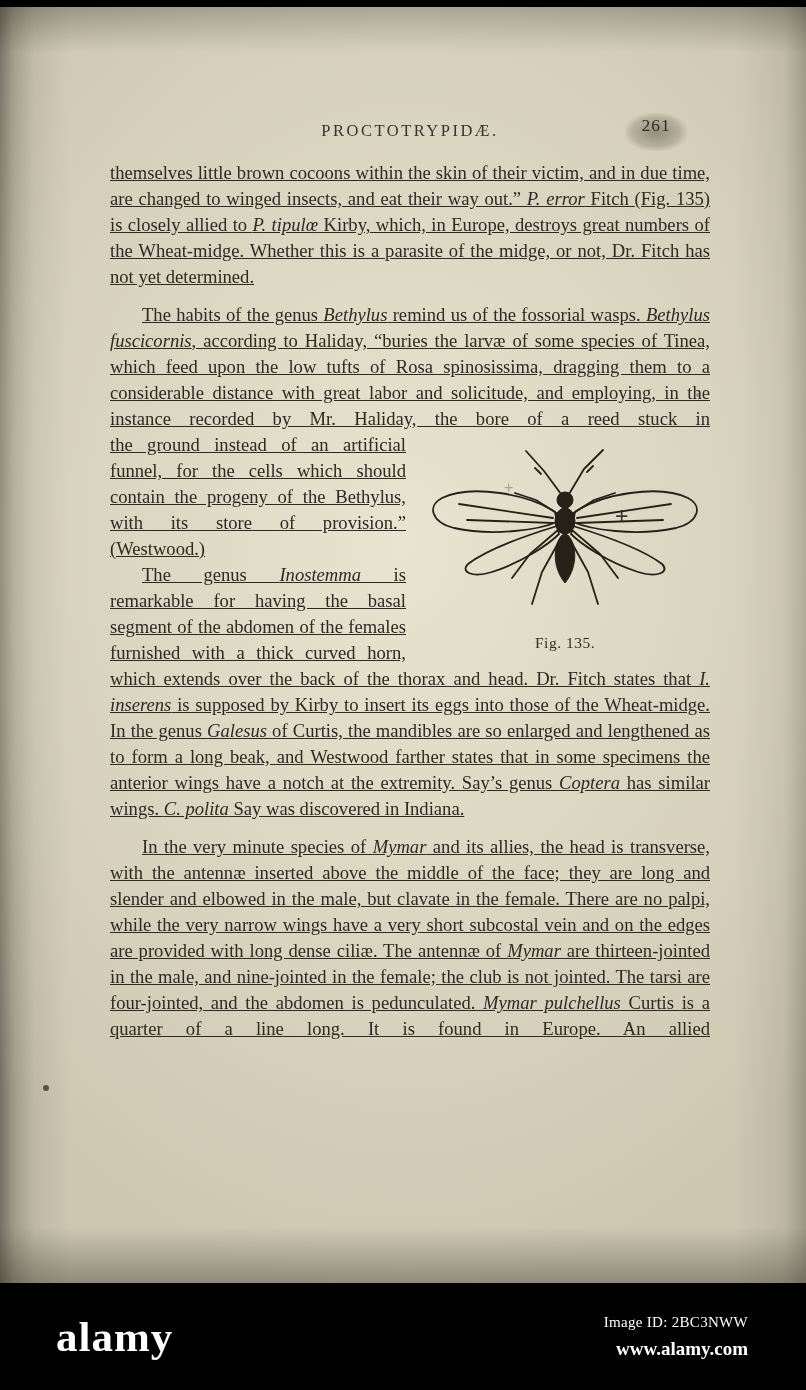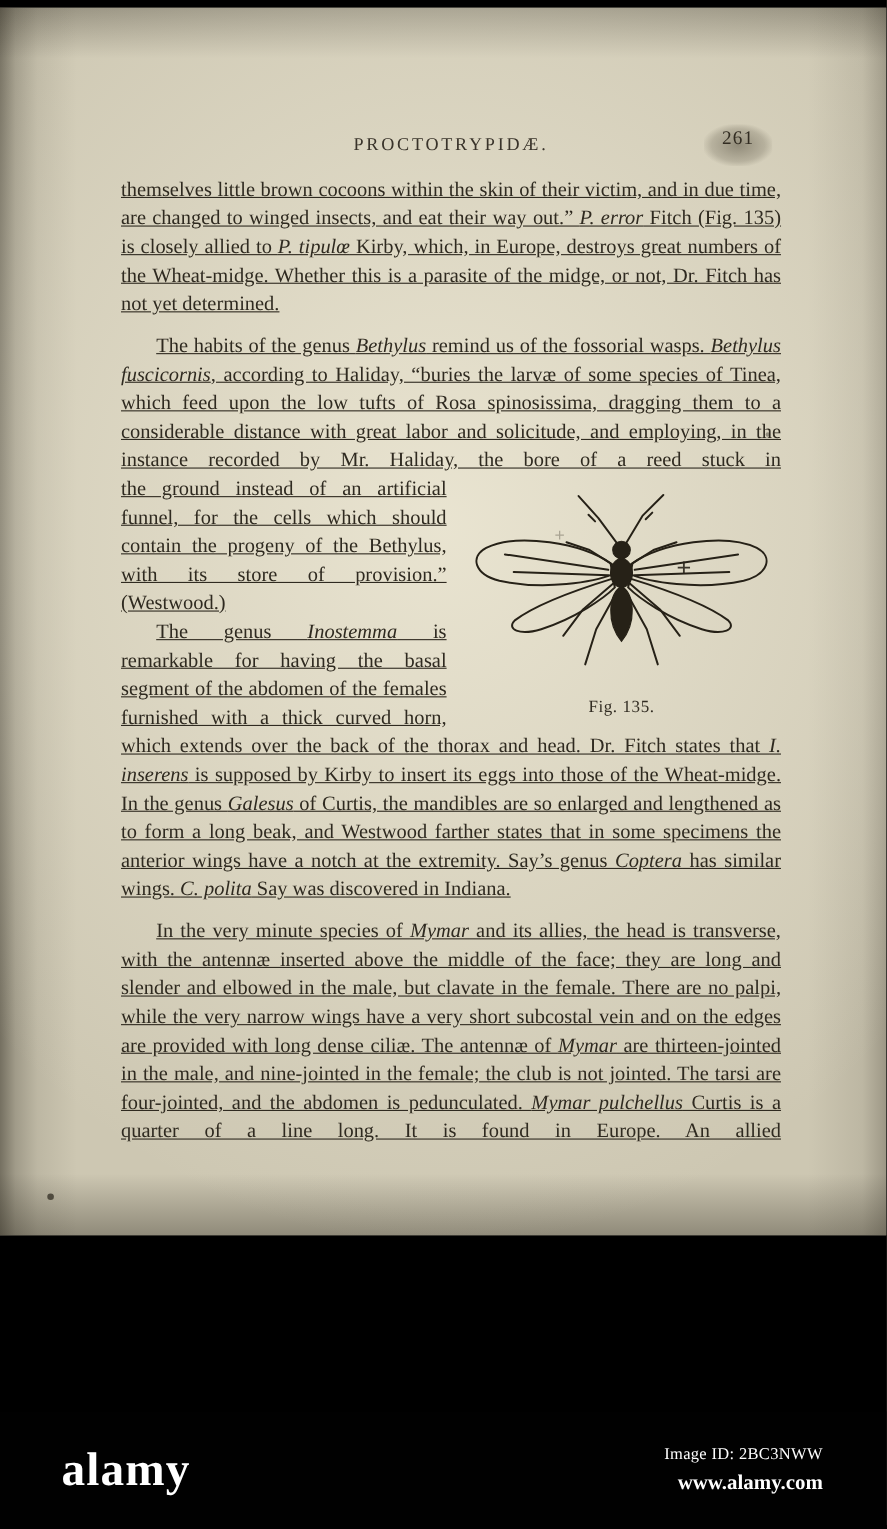--- a/index.html
+++ b/index.html
@@ -8,41 +8,41 @@
     width: 806px;
     height: 1390px;
     background: #000;
     overflow: hidden;
     font-family: "Liberation Serif", "DejaVu Serif", serif;
   }
   
   .photo {
     position: absolute;
     top: 7px; left: 0;
-    width: 806px; height: 1116px;
+    width: 806px; height: 1276px;
     background:
       radial-gradient(ellipse 115% 95% at 50% 42%, rgba(238,233,214,0.85) 0%, rgba(238,233,214,0.0) 62%),
       linear-gradient(90deg, rgba(44,40,30,0.55) 0px, rgba(44,40,30,0.28) 14px, rgba(44,40,30,0.10) 34px, rgba(44,40,30,0) 70px),
       linear-gradient(270deg, rgba(44,40,30,0.30) 0px, rgba(44,40,30,0.10) 22px, rgba(44,40,30,0) 72px),
       linear-gradient(180deg, rgba(44,40,30,0.35) 0px, rgba(44,40,30,0) 46px),
       linear-gradient(0deg, rgba(44,40,30,0.38) 0px, rgba(44,40,30,0) 56px),
       #cdc7b2;
   }
   .running-header {
     position: absolute;
     left: 110px; right: 96px;
     top: 114px;
     text-align: center;
     font-size: 16.5px;
     letter-spacing: 2.5px;
     color: #39332a;
   }
   .page-number-wrap {
     position: absolute;
-    right: 108px; top: 108px;
+    right: 123px; top: 108px;
     width: 54px; height: 34px;
     text-align: center;
   }
   .smudge {
     position: absolute;
     left: -4px; top: -2px;
     width: 62px; height: 38px;
     background: radial-gradient(ellipse at 50% 50%, rgba(92,86,70,0.55) 0%, rgba(92,86,70,0.25) 55%, rgba(92,86,70,0) 75%);
   }
   .page-number-wrap span {

